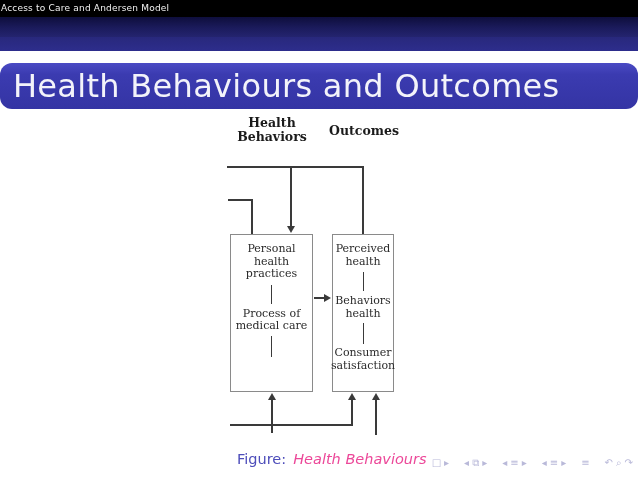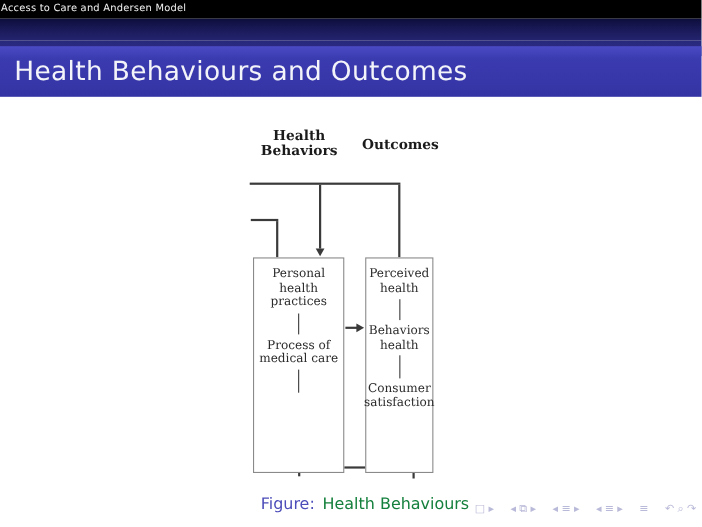--- a/index.html
+++ b/index.html
@@ -16,38 +16,39 @@
   }
   .band2 {
     position:absolute; left:0; top:17px; width:100%; height:20px;
     background:linear-gradient(180deg,#0e0e3c 0%, #1b1b5c 55%, #24246f 100%);
   }
   .band3 {
     position:absolute; left:0; top:37px; width:100%; height:14px;
     background:linear-gradient(180deg,#28287c 0%, #2d2d8c 100%);
   }
   .titlebar {
-    position:absolute; left:0; top:42px; width:100%; height:46px;
+    position:absolute; left:0; top:63px; width:100%; height:46px;
     background:linear-gradient(180deg,#4a4ac4 0%, #3b3bb0 25%, #3434a4 100%);
-    color:#f3f3fa; font-size:24px; font-weight:400;
+    color:#f3f3fa; font-size:32px; font-weight:400;
     display:flex; align-items:center; padding-left:13px; box-sizing:border-box;
     letter-spacing:.3px;
+    border-radius:12px;
   }
 
   
   .colhdr {
     position:absolute; font-family:"DejaVu Serif", serif; font-weight:bold;
     font-size:12.5px; line-height:14px; text-align:center; color:#1b1b1b;
     white-space:pre-line; width:100px;
   }
   .colhdr.behaviors { left:222px; top:116px; }
   .colhdr.outcomes  { left:314px; top:124px; }
 
   .fig-box {
-    position:absolute; top:234px; height:196px; box-sizing:border-box;
+    position:absolute; top:234px; height:158px; box-sizing:border-box;
     border:1px solid #8a8a8a; background:#ffffff;
     display:flex; flex-direction:column; align-items:center;
     font-family:"DejaVu Serif", serif; font-size:11px; line-height:12.5px;
     color:#2a2a2a; text-align:center; padding-top:8px;
   }
   .fig-box.left  { left:230px; width:83px; }
   .fig-box.right { left:332px; width:62px; }
   .fig-text { white-space:pre-line; }
   .fig-conn { width:1px; background:#3a3a3a; }
   .fig-conn.c1 { height:19px; margin:4px auto; }
@@ -73,21 +74,21 @@
   .arrF  { left:324px; top:294px; }   
   .arrG  { left:268px; top:393px; }   
   .arrI  { left:348px; top:393px; }   
   .arrJ  { left:372px; top:393px; }   
 
   
   .caption {
     position:absolute; left:222px; top:450px; font-size:14.5px; line-height:18px;
   }
   .caption .cap-label { color:#4d4dba; margin-right:7px;margin-left:15px; }
-  .caption .cap-text  { color:#15803d; }
+  .caption .cap-text  { color:#ec4899;font-style:italic; }
 
   
   .navsyms {
     position:absolute; right:5px; top:457px; display:flex; gap:15px;
     color:#b9b9d9; font-size:10px; line-height:12px; user-select:none;
   }
   .nav-group { display:flex; gap:3px; align-items:center; }
   .nav-glyph { cursor:pointer; }
 </style>
 </head>

